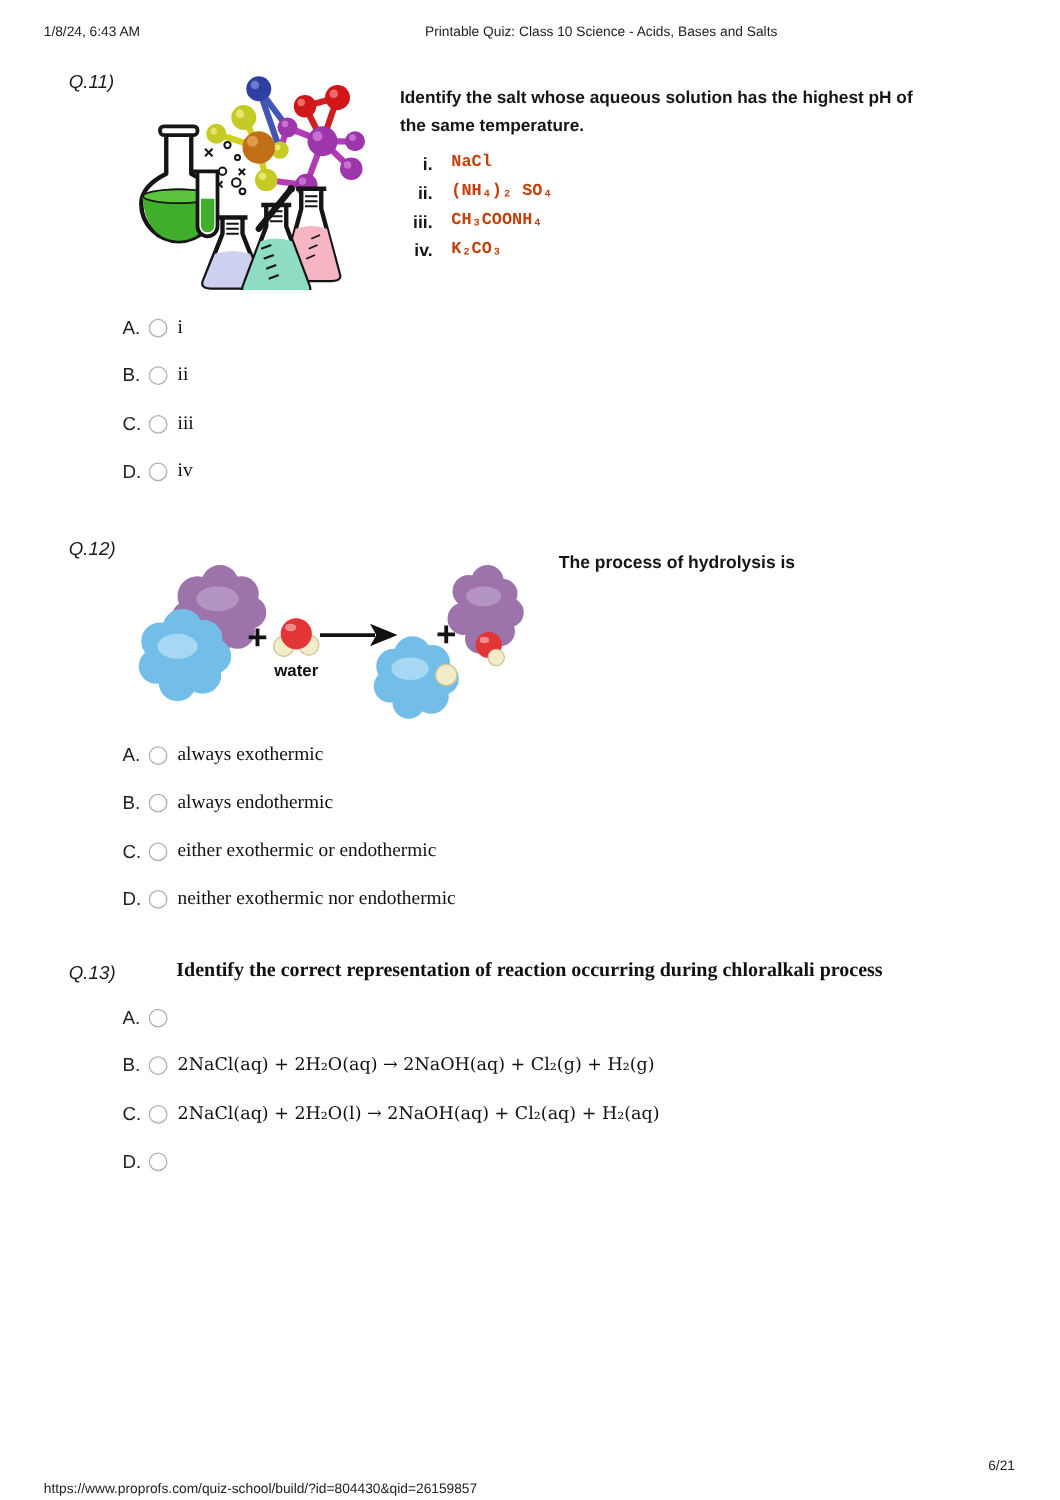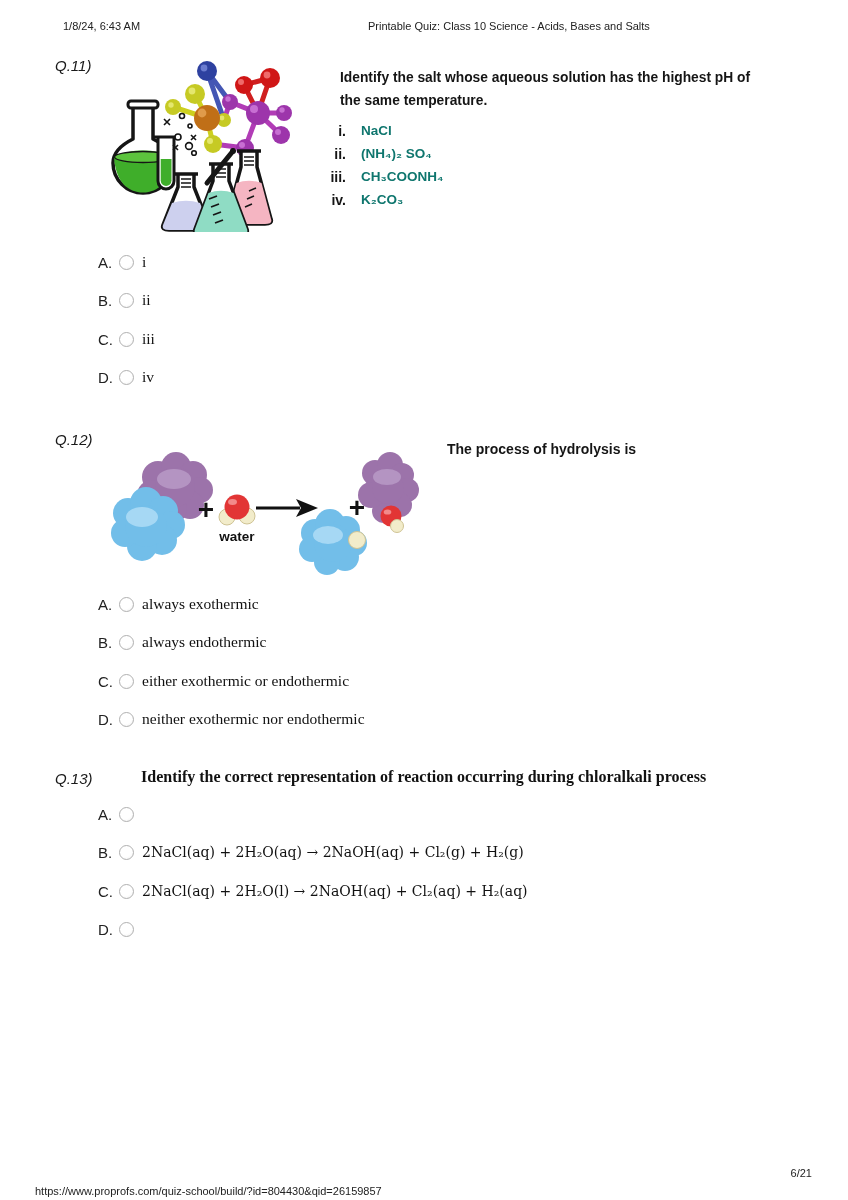--- a/index.html
+++ b/index.html
@@ -1,34 +1,34 @@
 <!DOCTYPE html>
 <html><head>
 <meta charset="utf-8">
 <style>
   html,body{margin:0;padding:0;background:#fff;}
   .page{position:relative;width:848px;height:1200px;background:#fff;overflow:hidden;
         font-family:"Liberation Sans",sans-serif;color:#1a1a1a;}
-  .hdr{position:absolute;top:20px;font-size:11px;color:#222;white-space:nowrap;margin-left:28px;}
+  .hdr{position:absolute;top:20px;font-size:11px;color:#222;white-space:nowrap;}
   .hdr-date{left:35px;}
   .hdr-title{left:340px;}
   .ftr{position:absolute;top:1167px;font-size:11px;color:#222;white-space:nowrap;}
   .ftr-url{left:35px;margin-top:18px;}
   .ftr-page{right:36px;}
 
   .qlabel{position:absolute;left:55px;font-style:italic;font-size:15px;color:#1a1a1a;white-space:nowrap;}
 
   .q11-text{position:absolute;left:320px;top:66px;width:445px;
-            font-weight:bold;font-size:13.8px;line-height:23px;color:#151515;margin-left:20px;}
+            font-weight:bold;font-size:13.8px;line-height:23px;color:#151515;}
   .q11-line{white-space:nowrap;}
   .q11-list{position:absolute;left:318px;top:119px;}
   .q11-list .row{display:flex;height:23px;align-items:center;}
   .q11-list .num{width:28px;text-align:right;font-weight:bold;font-size:14px;color:#151515;}
-  .q11-list .formula{margin-left:15px;font-family:Liberation Sans, sans-serif;
-            font-weight:bold;font-size:13.5px;color:#0f766e;white-space:nowrap;}
+  .q11-list .formula{margin-left:15px;font-family:Liberation Mono, monospace;
+            font-weight:bold;font-size:13.5px;color:#c2410c;white-space:nowrap;}
 
   .q12-text{position:absolute;left:447px;top:441px;font-weight:bold;font-size:14px;color:#151515;white-space:nowrap;}
 
   .q13-question{position:absolute;left:95px;top:768px;font-family:"Liberation Serif",serif;
             font-weight:bold;font-size:16px;color:#111;white-space:nowrap;margin-left:46px;}
 
   .opt{position:absolute;left:98px;display:flex;align-items:center;height:20px;white-space:nowrap;}
   .opt .letter{font-size:15px;color:#222;width:21px;}
   .opt .radio{display:inline-block;width:13px;height:13px;margin-right:8px;
             border:1px solid #b0b0b0;border-radius:50%;

